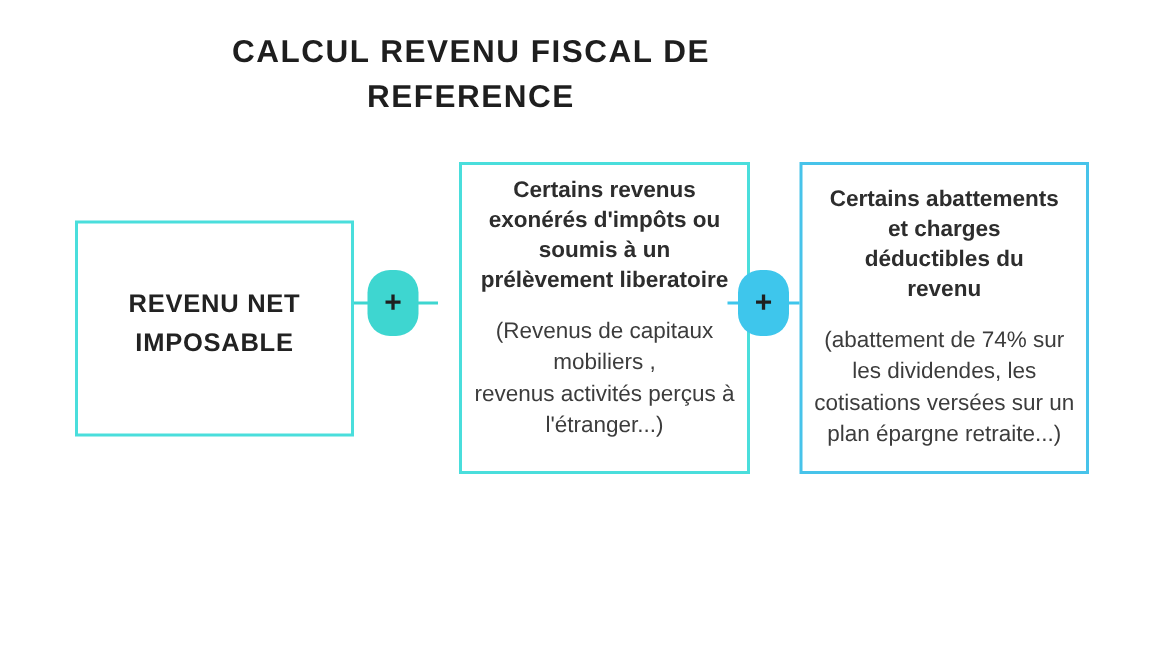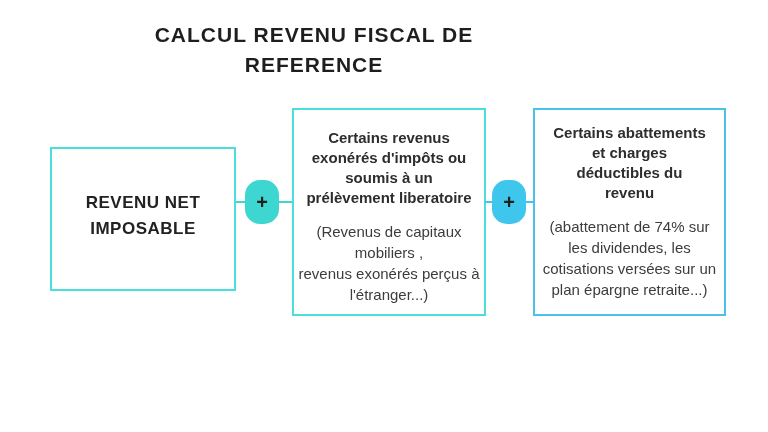--- a/index.html
+++ b/index.html
@@ -48,26 +48,26 @@
   .box-left-label {
     font-size: 17px;
     font-weight: bold;
     letter-spacing: 0.5px;
     line-height: 26px;
     color: #222222;
     white-space: pre-line;
     margin-top: -6px;
   }
   .box-middle {
-    left: 292px;
+    left: 306px;
     top: 108px;
     width: 194px;
     height: 208px;
     border: 2px solid var(--turquoise_border, #4adedc);
-    padding: 18px 2px;
+    padding: 7px 2px;
   }
   .box-right {
     left: 533px;
     top: 108px;
     width: 193px;
     height: 208px;
     border: 2px solid var(--blue_border, #47c3ea);
     padding: 13px 2px;
   }
   .box-heading {
@@ -148,21 +148,21 @@
     <span class="plus-glyph">+</span>
   </div>
 
   <div class="box box-middle">
     <div class="box-heading">Certains revenus
 exonérés d'impôts ou
 soumis à un
 prélèvement liberatoire</div>
     <div class="box-detail">(Revenus de capitaux
 mobiliers ,
-revenus exonérés perçus à
+revenus activités perçus à
 l'étranger...)</div>
   </div>
 
   <div class="connector connector-2"></div>
 
   <div class="plus-bubble plus-2">
     <span class="plus-glyph">+</span>
   </div>
 
   <div class="box box-right">

